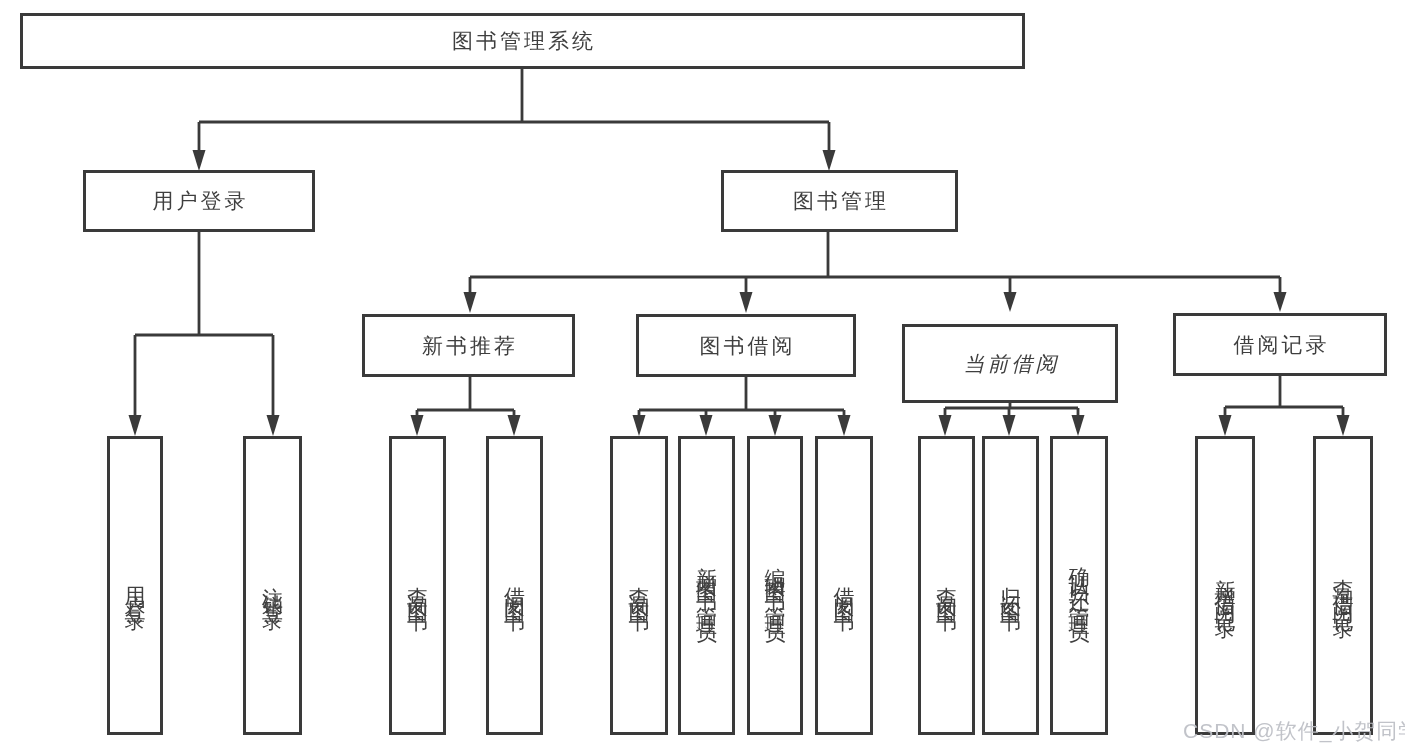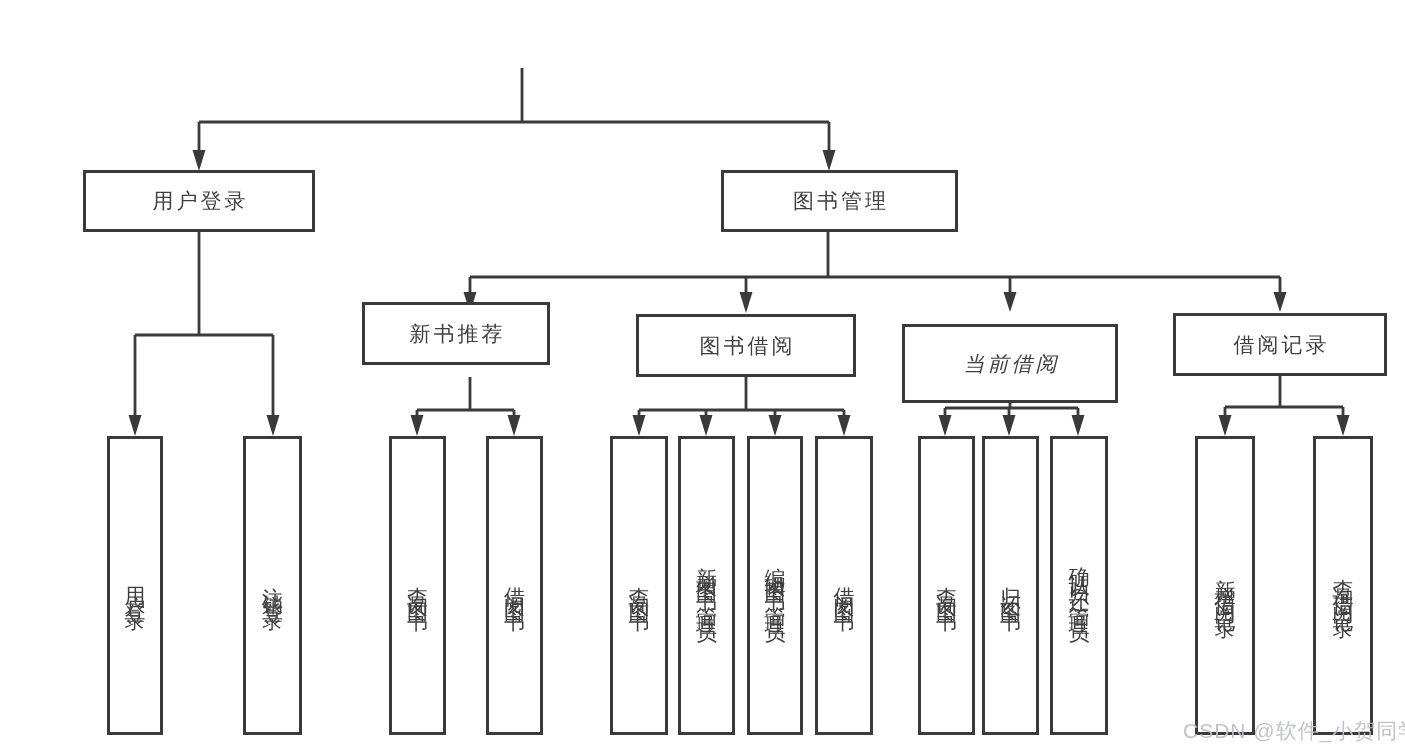--- a/index.html
+++ b/index.html
@@ -39,21 +39,21 @@
   .leaf {
     writing-mode: vertical-rl;
     letter-spacing: 8px;
     text-indent: 0;
     font-size: 21px;
   }
   
   #node-root           { left: 20px;   top: 13px;  width: 1005px; height: 56px; }
   #node-user-login     { left: 83px;   top: 170px; width: 232px;  height: 62px; }
   #node-book-mgmt      { left: 710px;  top: 170px; width: 237px;  height: 62px; margin-left: 11px; }
-  #node-new-book       { left: 362px;  top: 302px; width: 188px;  height: 63px; }
+  #node-new-book       { left: 362px;  top: 314px; width: 213px;  height: 63px; }
   #node-book-borrow    { left: 636px;  top: 314px; width: 220px;  height: 63px; text-align: center; }
   #node-current-borrow { left: 902px;  top: 324px; width: 216px;  height: 79px; font-style: italic; }
   #node-borrow-record  { left: 1173px; top: 313px; width: 214px;  height: 63px; }
   
   .leaf { top: 436px; height: 299px; }
   #leaf-login          { left: 107px;  width: 56px; }
   #leaf-logout         { left: 243px;  width: 59px; }
   #leaf-nb-query       { left: 389px;  width: 57px; }
   #leaf-nb-borrow      { left: 486px;  width: 57px; }
   #leaf-bb-query       { left: 610px;  width: 58px; }
@@ -136,20 +136,21 @@
     <path d="M1071.5 415 L1084.5 415 L1078 436 Z" fill="#3a3a3a" stroke="none"></path>
 
     <path d="M1280 376 V407"></path>
     <path d="M1225 407 H1343"></path>
     <path d="M1225 407 V416"></path>
     <path d="M1218.5 415 L1231.5 415 L1225 436 Z" fill="#3a3a3a" stroke="none"></path>
     <path d="M1343 407 V416"></path>
     <path d="M1336.5 415 L1349.5 415 L1343 436 Z" fill="#3a3a3a" stroke="none"></path>
   </svg>
 
+  <div class="node" id="node-root">图书管理系统</div>
 
   <div class="node" id="node-user-login">用户登录</div>
   <div class="node" id="node-book-mgmt">图书管理</div>
 
   <div class="node" id="node-new-book">新书推荐</div>
   <div class="node" id="node-book-borrow">图书借阅</div>
   <div class="node" id="node-current-borrow">当前借阅</div>
   <div class="node" id="node-borrow-record">借阅记录</div>
 
   <div class="node leaf" id="leaf-login">用户登录</div>

